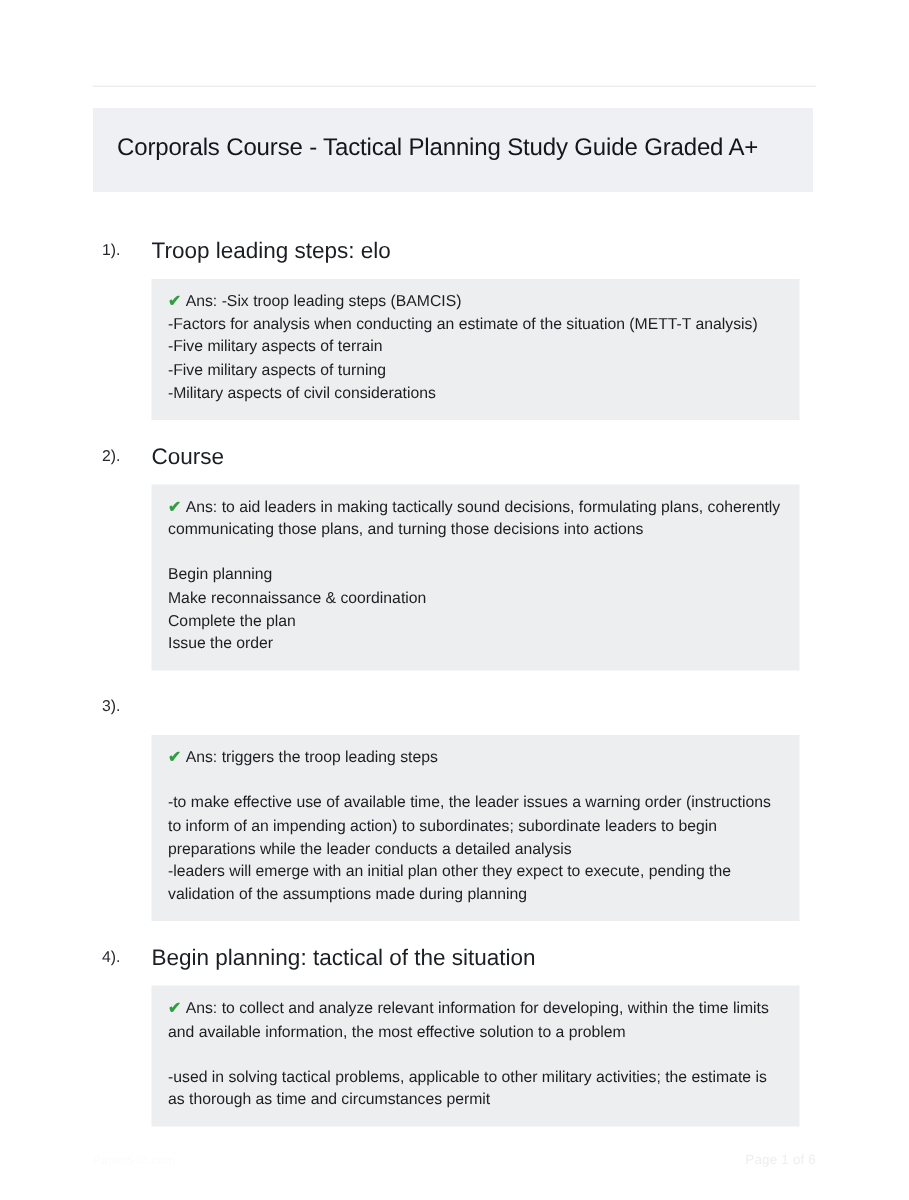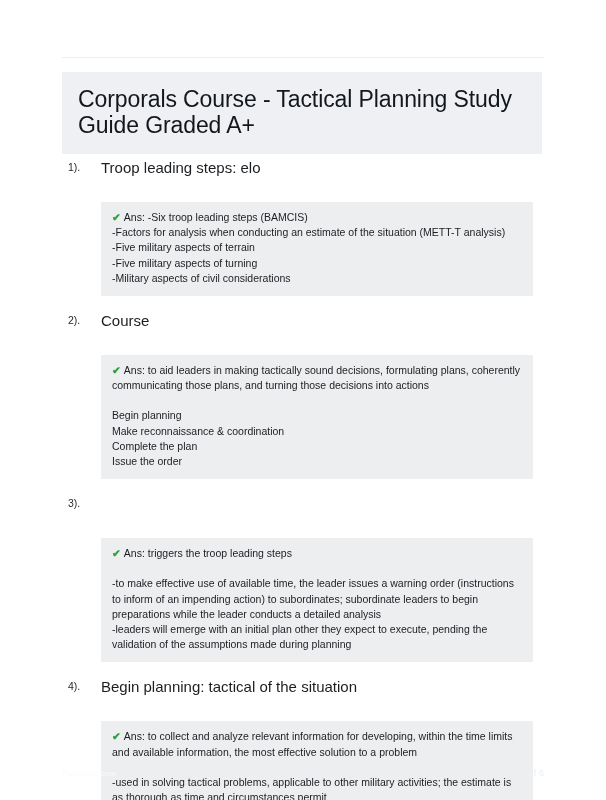--- a/index.html
+++ b/index.html
@@ -31,21 +31,21 @@
     background: #eceef1;
   }
   .doc-title {
     position: absolute;
     left: 62px;
     top: 72px;
     width: 480px;
     box-sizing: border-box;
     background: #eef0f4;
     padding: 14px 16px 16px 16px;
-    font-size: 23px;
+    font-size: 16px;
     line-height: 26px;
     font-weight: 400;
     color: #13161a;
     letter-spacing: -0.1px;
   }
   .qa-list {
     position: absolute;
     left: 0;
     top: 160px;
     width: 606px;
@@ -70,21 +70,21 @@
     font-size: 10.5px;
     color: #26292e;
     line-height: 15px;
   }
   .q-text {
     font-size: 15px;
     line-height: 15px;
     color: #1b1e22;
   }
   .ans-box {
-    margin: 26px 0 0 101px;
+    margin: 10px 0 0 101px;
     width: 432px;
     box-sizing: border-box;
     background: #eceef0;
     padding: 8px 11px 10px 11px;
     font-size: 10.5px;
     line-height: 15.2px;
     color: #1b1e22;
   }
   .ans-line {
     white-space: pre-wrap;

